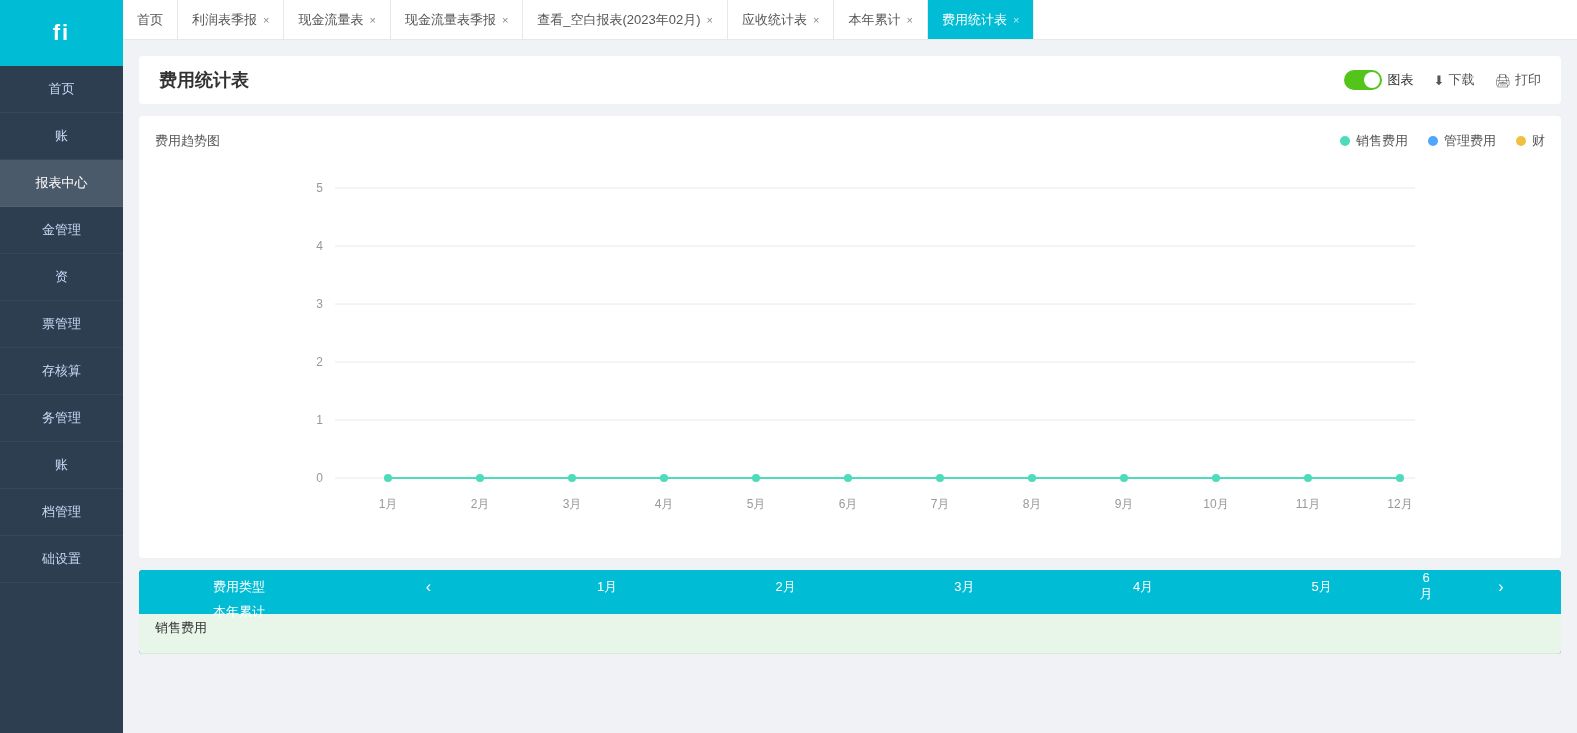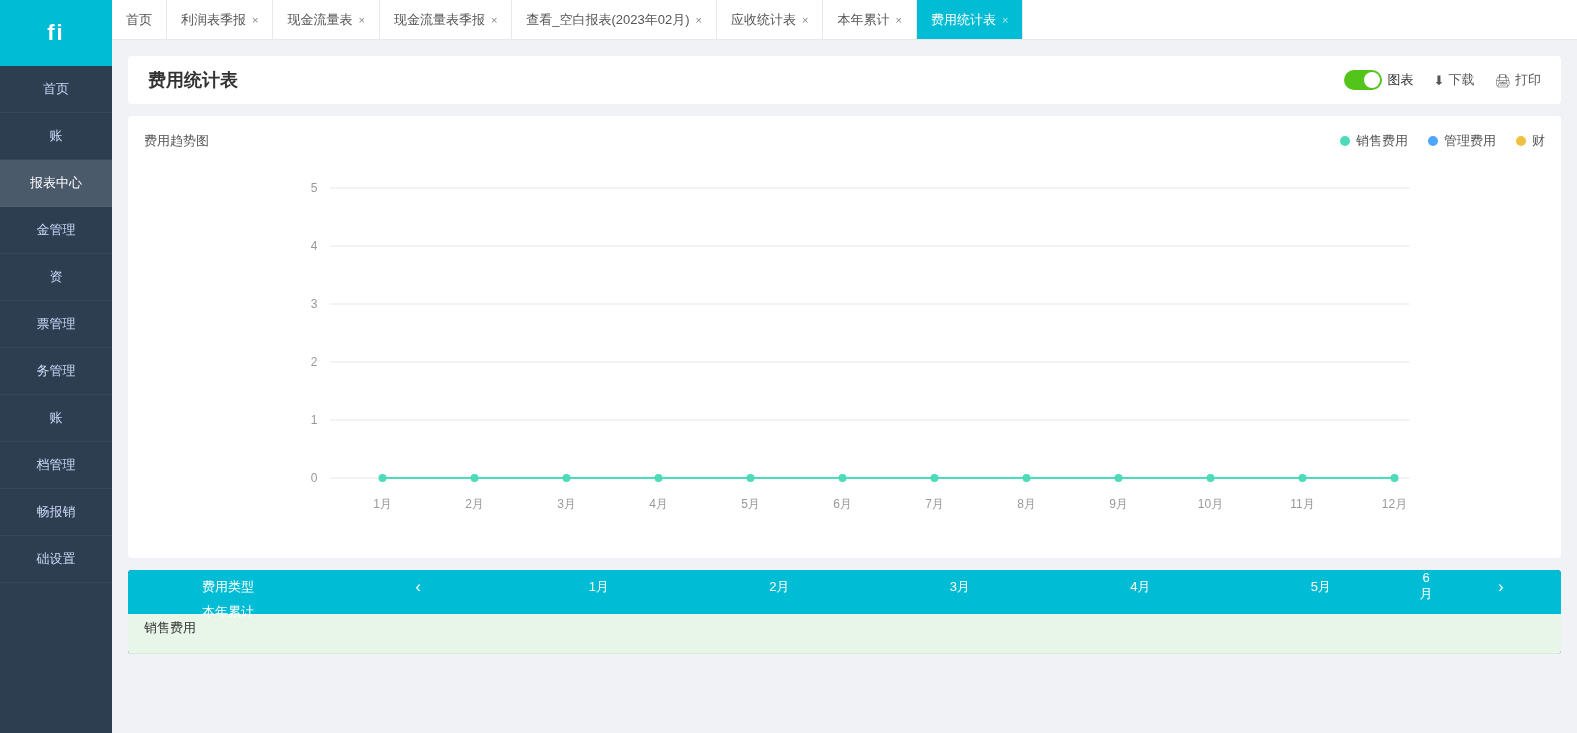--- a/index.html
+++ b/index.html
@@ -1,20 +1,20 @@
 <!DOCTYPE html>
 <html><head>
   <meta charset="utf-8">
   <style>
     * { box-sizing: border-box; margin: 0; padding: 0; }
     body { font-family: 'Microsoft YaHei', Arial, sans-serif; background: #f0f2f5; display: flex; height: 733px; overflow: hidden; }
 
     
     .sidebar {
-      width: 112px;
+      width: 123px;
       background: #2c3e50;
       display: flex;
       flex-direction: column;
       height: 100%;
       flex-shrink: 0;
     }
     .sidebar-logo {
       background: #00bcd4;
       height: 66px;
       display: flex;
@@ -229,24 +229,24 @@
 <body>
 
 <div class="sidebar">
   <div class="sidebar-logo">fi</div>
   <div class="sidebar-item">首页</div>
   <div class="sidebar-item">账</div>
   <div class="sidebar-item active">报表中心</div>
   <div class="sidebar-item">金管理</div>
   <div class="sidebar-item">资</div>
   <div class="sidebar-item">票管理</div>
+  <div class="sidebar-item">存核算</div>
   <div class="sidebar-item">务管理</div>
   <div class="sidebar-item">账</div>
   <div class="sidebar-item">档管理</div>
-  <div class="sidebar-item">畅报销</div>
   <div class="sidebar-item">础设置</div>
 </div>
 
 <div class="main">
 
   <div class="tab-bar">
     <div class="tab">
       <span>首页</span>
     </div>
     <div class="tab">

